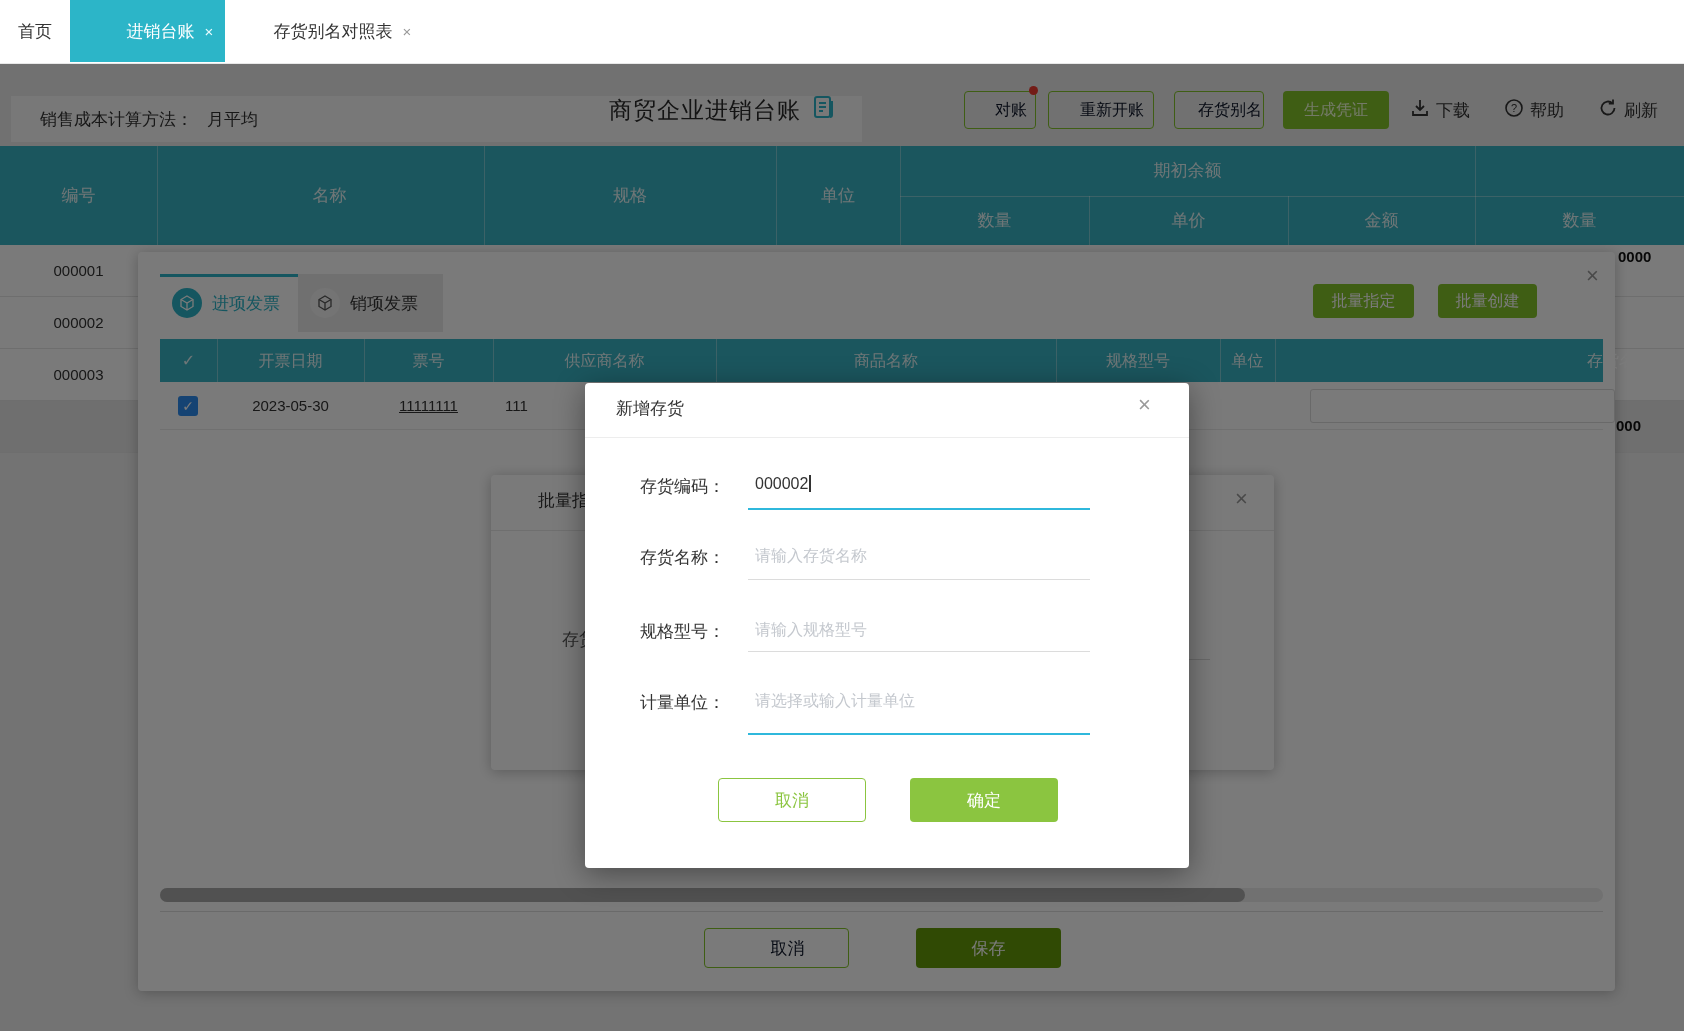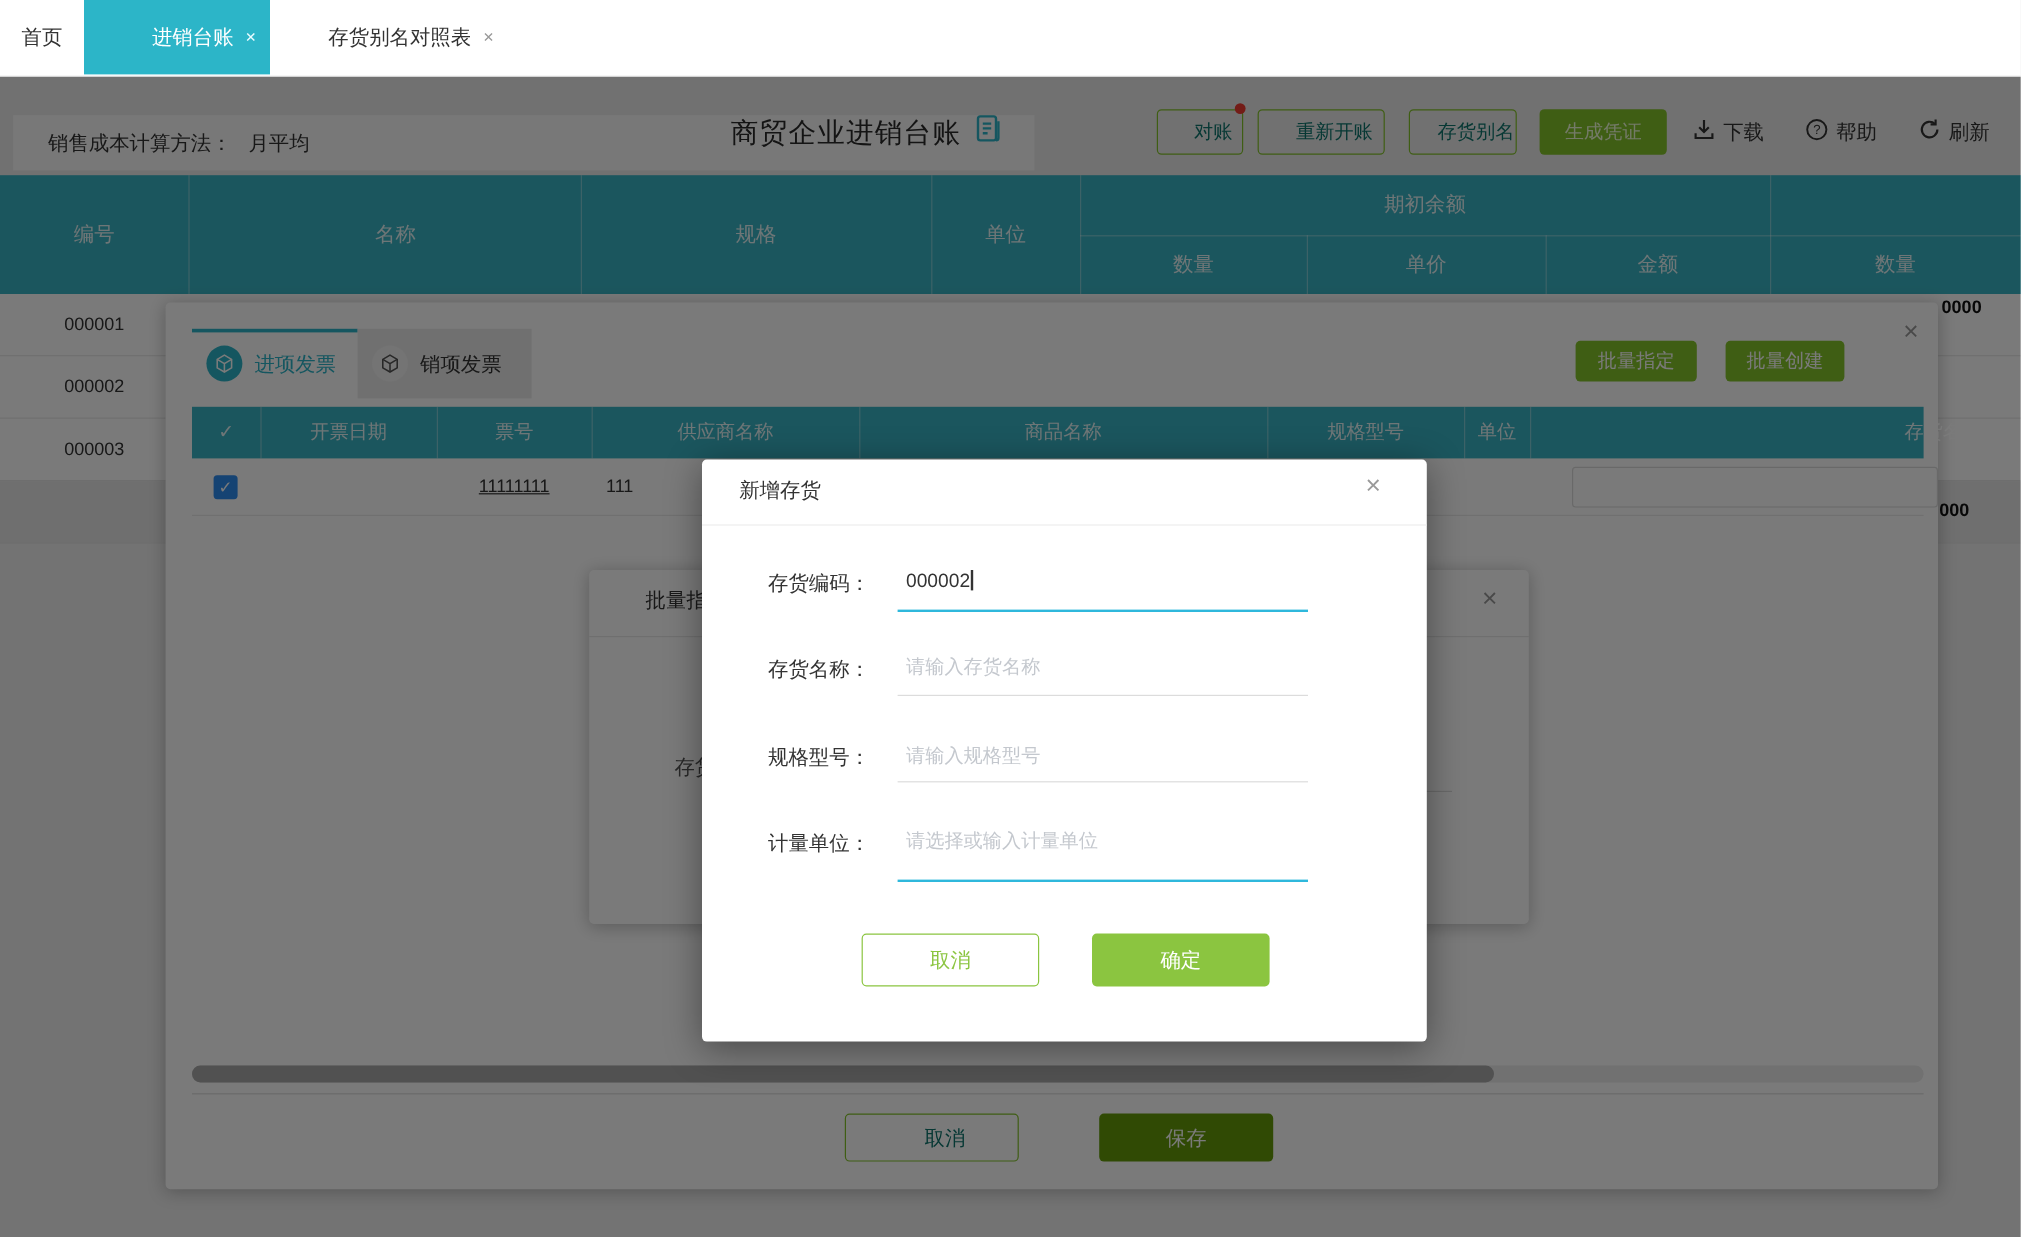--- a/index.html
+++ b/index.html
@@ -12,21 +12,21 @@
   .tab { display:flex; align-items:center; justify-content:center; height:62px; font-size:17px; color:#333; cursor:pointer; gap:10px; }
   .tab-active { background:#2cb5c8; color:#fff;padding-left:45px; }
   .tab-close { font-size:15px; color:#999; }
   .tab-active .tab-close { color:#eafcff; }
 
   
   .toolbar { left:0; top:64px; width:1684px; height:84px; background:#ededed; z-index:1; }
   .cost-strip { left:11px; top:32px; width:851px; height:46px; background:#fafafa; display:flex; align-items:center; font-size:17px; color:#333; }
   .page-title { font-size:23px; color:#2b2b2b; letter-spacing:1px; display:flex; align-items:center; gap:10px; }
   .btn { display:flex; align-items:center; justify-content:center; font-size:16px; border-radius:4px; cursor:pointer; }
-  .btn-outline-green { border:1px solid #84c42a; color:#0f766e; background:transparent;padding-left:22px; }
+  .btn-outline-green { border:1px solid #84c42a; color:#0f172a; background:transparent;padding-left:22px; }
   .btn-solid-green { background:#84c42a; color:#f2ffd9; }
   .tool-link { display:flex; align-items:center; gap:6px; font-size:17px; color:#333; cursor:pointer; }
   .red-dot { width:9px; height:9px; border-radius:50%; background:#f03b30; }
 
   
   .mt-header { left:0; top:146px; width:1684px; height:99px; background:#3ab4c4; z-index:1; }
   .mt-cell { position:absolute; color:rgba(255,255,255,.88); font-size:17px; text-align:center; }
   .mt-div { position:absolute; background:rgba(255,255,255,.35); }
   .mt-row { position:absolute; left:0; width:1684px; height:52px; background:#fff; border-bottom:1px solid #e6e6e6; z-index:1; }
   .mt-row .code { position:absolute; left:0; top:0; width:157px; height:52px; line-height:52px; text-align:center; font-size:15px; color:#333; }
@@ -233,20 +233,21 @@
       <div class="it-div" style="left:204px;"></div>
       <div class="it-div" style="left:333px;"></div>
       <div class="it-div" style="left:556px;"></div>
       <div class="it-div" style="left:896px;"></div>
       <div class="it-div" style="left:1060px;"></div>
       <div class="it-div" style="left:1115px;"></div>
     </div>
 
     <div class="it-row">
       <div class="checkbox" style="left:18px;top:14px;">✓</div>
+      <div class="cell-text" style="left:57px;width:147px;">2023-05-30</div>
       <div class="cell-text link" style="left:204px;width:129px;">11111111</div>
       <div class="cell-text" style="left:345px;width:100px;text-align:left;">111</div>
       <div class="row-input"></div>
     </div>
 
     <div class="scroll-track">
       <div class="scroll-thumb"></div>
     </div>
     <div class="d1-divider"></div>
     <div class="d1-btn btn btn-outline-green" style="left:566px;background:#fff;">

